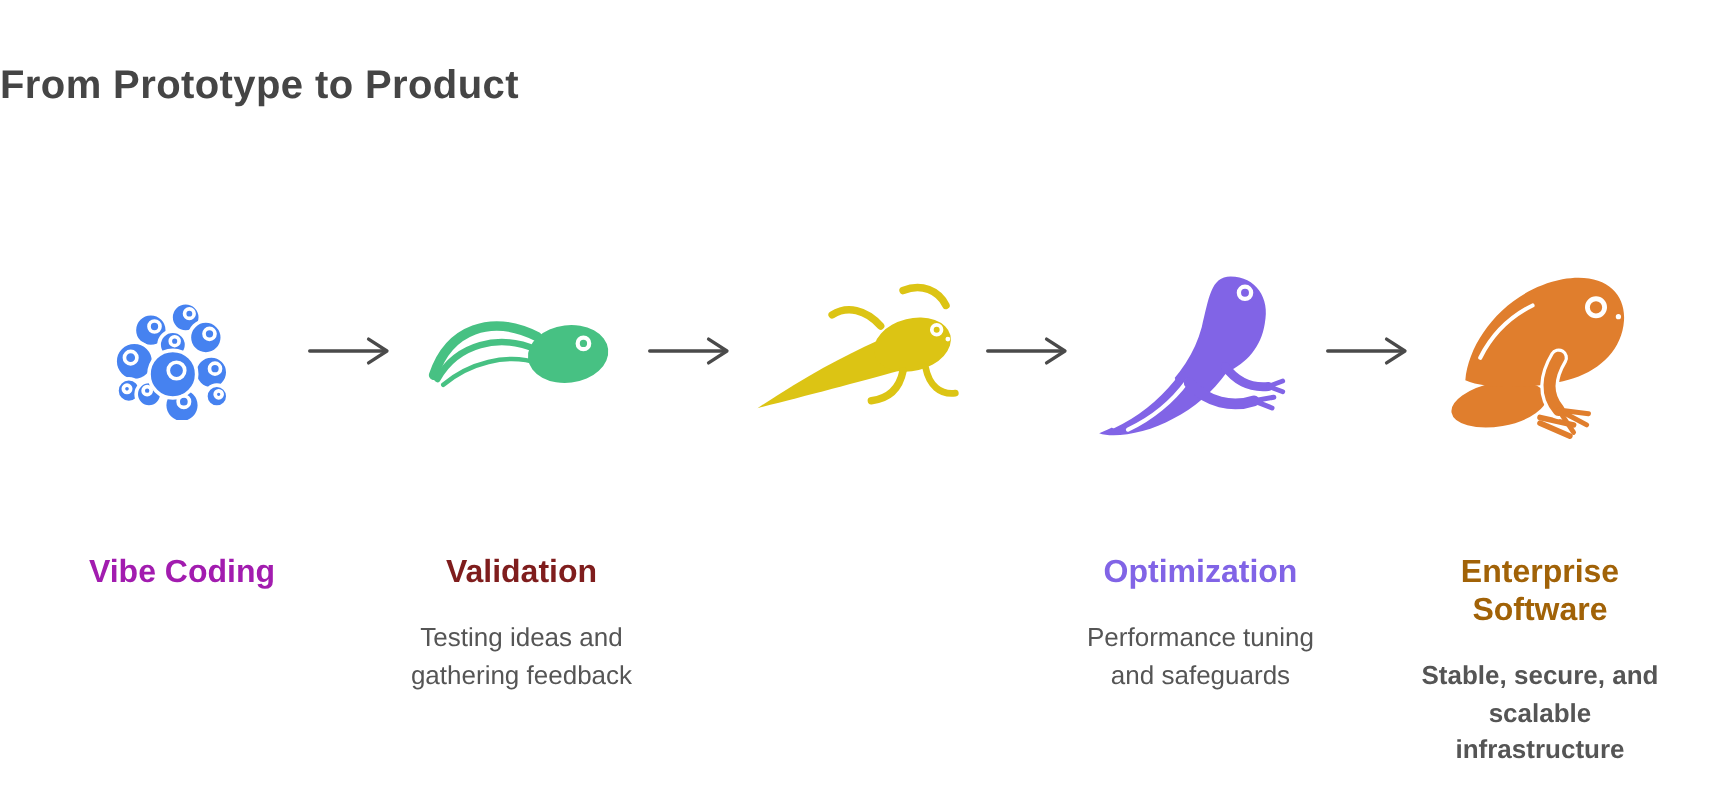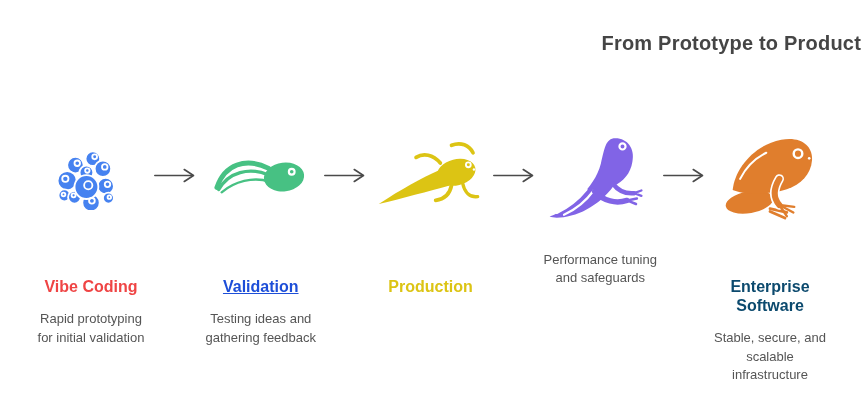--- a/index.html
+++ b/index.html
@@ -1,17 +1,17 @@
 <!DOCTYPE html>
 <html><head>
 <meta charset="utf-8">
 <style>
   html,body { margin:0; padding:0; background:#fff; font-family:"Liberation Sans", sans-serif; }
   .canvas { position:relative; width:861px; height:406px; background:#fff; overflow:hidden; }
-  .title { text-align:right; margin:0; padding-top:32px; font-size:20px; font-weight:bold; letter-spacing:0.2px;padding-left:28px; }
+  .title { text-align:left; margin:0; padding-top:32px; font-size:20px; font-weight:bold; letter-spacing:0.2px; }
   .flow { display:flex; justify-content:space-between; align-items:flex-start; padding:0 22px; }
   .stage { width:138px; display:flex; flex-direction:column; align-items:center; text-align:center; }
   .icon-area { height:120px; margin-top:62px; display:flex; align-items:center; justify-content:center; }
   .icon-area svg { display:block; }
   .stage-label { margin-top:40px; font-size:16px; font-weight:bold; line-height:1.2; white-space:pre-line; }
   .stage-desc { margin-top:14px; font-size:13px; line-height:1.42; color:#555555; white-space:pre-line; }
   .arrow { flex:1; display:flex; justify-content:center; margin-top:112px; min-width:0; }
   .arrow svg { flex-shrink:0; }
 </style>
 </head>
@@ -47,23 +47,21 @@
             <circle cx="8" cy="38" r="3.4"></circle>
               <circle cx="54" cy="44" r="3"></circle>
             <circle cx="6" cy="55" r="2"></circle>
               <circle cx="17" cy="56" r="2.2"></circle>
             <circle cx="56" cy="58" r="1.9"></circle>
               <circle cx="37" cy="62" r="3.1"></circle>
             <circle cx="33" cy="45" r="4.5"></circle>
           </g>
         </svg>
       </div>
-      <div class="stage-label" style="color: #ef4444; text-align: right;">Vibe Coding</div>
-      <div class="stage-desc" style="color: rgb(85, 85, 85);">Rapid prototyping
-for initial validation</div>
+      <div class="stage-label" style="color: #a21caf; text-align: right;">Vibe Coding</div>
     </div>
 
     <div class="arrow" style="color: rgb(74, 74, 74);">
       <svg width="46" height="17" viewBox="0 0 50 18" fill="none" stroke="currentColor" stroke-width="1.8" stroke-linecap="round" stroke-linejoin="round">
         <path d="M2 9 H42"></path>
           <path d="M34 2.5 L44 9 L34 15.5"></path>
       </svg>
     </div>
 
     <div class="stage">
@@ -71,21 +69,21 @@
         <svg width="96" height="54" viewBox="0 0 100 56">
           <g stroke="currentColor" fill="none" stroke-linecap="round">
             <path d="M58 19 C34 7 12 15 4 39" stroke-width="5"></path>
             <path d="M58 26 C38 17 16 23 6 41" stroke-width="3.4"></path>
             <path d="M59 33 C42 27 22 33 9 44" stroke-width="2.4"></path>
           </g>
           <ellipse cx="74" cy="28" rx="21" ry="15" fill="currentColor" transform="rotate(-7 74 28)"></ellipse>
           <circle cx="82" cy="22.5" r="3" fill="none" stroke="#fff" stroke-width="2.2"></circle>
         </svg>
       </div>
-      <div class="stage-label" style="color: #1d4ed8; text-decoration: underline;">Validation</div>
+      <div class="stage-label" style="color: #7f1d1d;">Validation</div>
       <div class="stage-desc" style="color: rgb(85, 85, 85); text-align: center;">Testing ideas and
 gathering feedback</div>
     </div>
 
     <div class="arrow" style="color: rgb(74, 74, 74);">
       <svg width="46" height="17" viewBox="0 0 50 18" fill="none" stroke="currentColor" stroke-width="1.8" stroke-linecap="round" stroke-linejoin="round">
         <path d="M2 9 H42"></path>
           <path d="M34 2.5 L44 9 L34 15.5"></path>
       </svg>
     </div>
@@ -98,21 +96,20 @@
           <g stroke="currentColor" fill="none" stroke-linecap="round">
             <path d="M82 5 C92 1 101 5 105 13" stroke-width="4"></path>
             <path d="M70 24 C62 15 52 13 44 18" stroke-width="4"></path>
             <path d="M82 48 C80 58 74 63 65 64" stroke-width="4"></path>
             <path d="M94 46 C96 56 102 61 110 60" stroke-width="3.6"></path>
           </g>
           <circle cx="100" cy="26" r="2.6" fill="none" stroke="#fff" stroke-width="2"></circle>
           <circle cx="106" cy="31" r="1.3" fill="#fff"></circle>
         </svg>
       </div>
-      <div class="stage-label" style="color: rgb(220, 196, 20);">Production</div>
     </div>
 
     <div class="arrow" style="color: rgb(74, 74, 74);">
       <svg width="46" height="17" viewBox="0 0 50 18" fill="none" stroke="currentColor" stroke-width="1.8" stroke-linecap="round" stroke-linejoin="round">
         <path d="M2 9 H42"></path>
           <path d="M34 2.5 L44 9 L34 15.5"></path>
       </svg>
     </div>
 
     <div class="stage">
@@ -125,20 +122,21 @@
           </g>
           <g stroke="currentColor" fill="none" stroke-linecap="round">
             <path d="M74 55 C80 63 88 67 98 66" stroke-width="5"></path>
             <path d="M98 66 L106 69 M98 66 L106 63" stroke-width="2.6"></path>
             <path d="M54 64 C64 75 78 78 90 74" stroke-width="6"></path>
             <path d="M90 74 L100 78 M90 74 L101 72" stroke-width="2.8"></path>
           </g>
           <circle cx="85" cy="14" r="3.4" fill="none" stroke="#fff" stroke-width="2.4"></circle>
         </svg>
       </div>
+      <div class="stage-label" style="color: rgb(129, 100, 230);">Optimization</div>
       <div class="stage-desc" style="color: rgb(85, 85, 85);">Performance tuning
 and safeguards</div>
     </div>
 
     <div class="arrow" style="color: rgb(74, 74, 74);">
       <svg width="46" height="17" viewBox="0 0 50 18" fill="none" stroke="currentColor" stroke-width="1.8" stroke-linecap="round" stroke-linejoin="round">
         <path d="M2 9 H42"></path>
           <path d="M34 2.5 L44 9 L34 15.5"></path>
       </svg>
     </div>
@@ -159,21 +157,21 @@
           <path d="M70 52 C64 62 63 72 70 80" stroke="currentColor" stroke-width="6.5" fill="none" stroke-linecap="round"></path>
           <g stroke="currentColor" stroke-width="2.6" fill="none" stroke-linecap="round">
             <path d="M70 80 L86 82"></path>
               <path d="M70 80 L85 88"></path>
               <path d="M70 80 L78 92"></path>
           </g>
           <circle cx="90" cy="25" r="4.6" fill="none" stroke="#fff" stroke-width="2.6"></circle>
           <circle cx="102" cy="30" r="1.4" fill="#fff"></circle>
         </svg>
       </div>
-      <div class="stage-label" style="color: #0c4a6e;">Enterprise
+      <div class="stage-label" style="color: #a16207;">Enterprise
 Software</div>
-      <div class="stage-desc" style="color: rgb(85, 85, 85);">Stable, secure, and
+      <div class="stage-desc" style="color: rgb(85, 85, 85); font-weight: bold;">Stable, secure, and
 scalable
 infrastructure</div>
     </div>
 
   </div>
 </div>
 
 </body></html>

